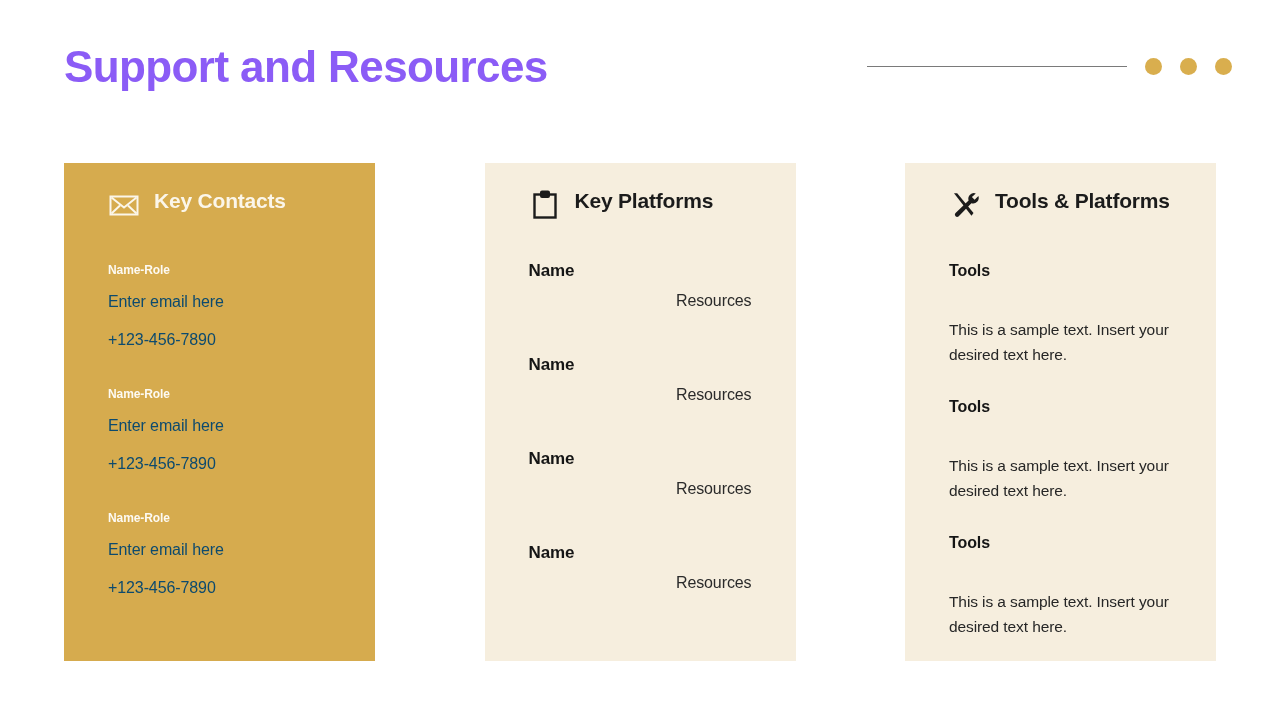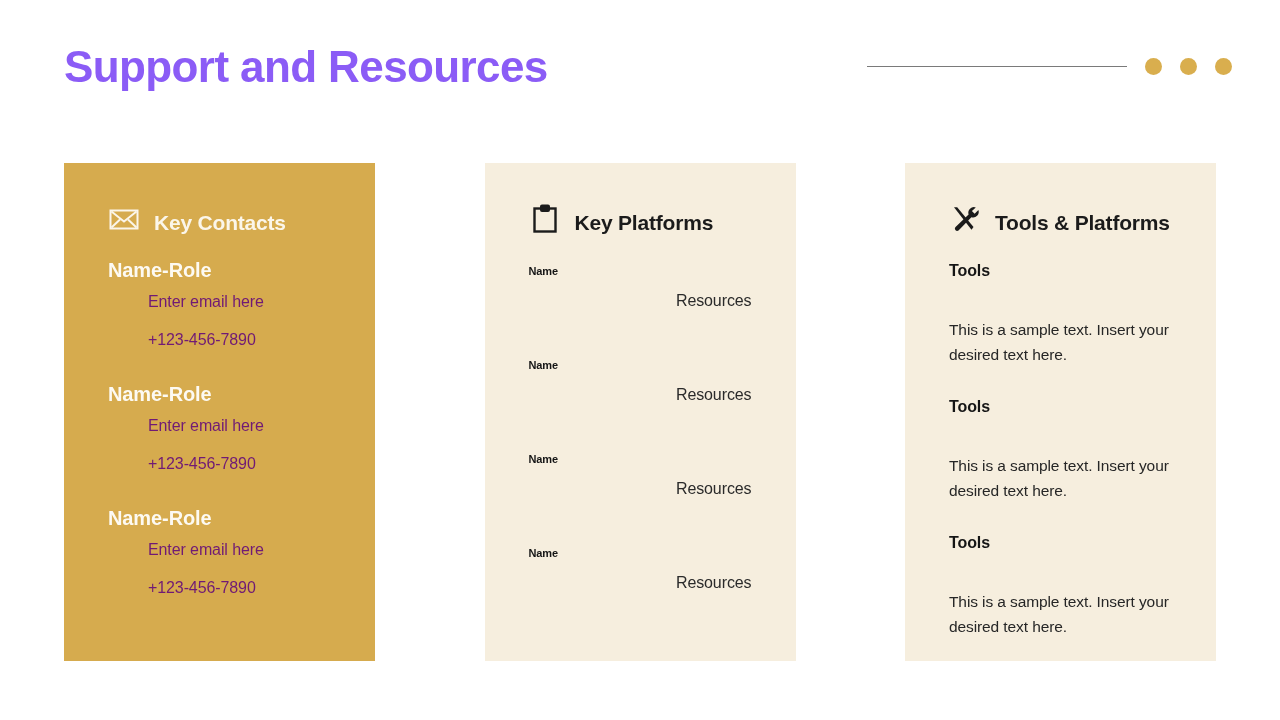--- a/index.html
+++ b/index.html
@@ -87,21 +87,21 @@
   .card--gold {
     background: #D6AB4E;
   }
 
   .card--cream {
     background: #F6EEDE;
   }
 
   .card-head {
     display: flex;
-    align-items: flex-end;
+    align-items: flex-start;
     gap: 14px;
     height: 46px;
     margin-bottom: 22px;
   }
 
   .card-icon {
     display: flex;
     align-items: center;
     justify-content: center;
     width: 32px;
@@ -127,44 +127,44 @@
     flex-direction: column;
   }
 
   .block { margin-bottom: 0; }
 
   
   .card--gold .block { margin-bottom: 22px; }
   .card--gold .block:last-child { margin-bottom: 0; }
 
   .block-heading {
-    font-size: 20px;
+    font-size: 12px;
     font-weight: 700;
     line-height: 26px;
     letter-spacing: -0.1px;
   }
 
   .card--gold .block-heading { color: #FDFAF3; }
   .card--cream .block-heading { color: #151515; }
 
   .block-line {
     font-size: 16px;
     font-weight: 400;
     line-height: 38px;
     letter-spacing: -0.1px;
   }
 
-  .card--gold .block-line { color: #701a75; margin-left: 40px; }
+  .card--gold .block-line { color: #0c4a6e; }
 
   
   .card--resources .block { margin-bottom: 34px; }
   .card--resources .block:last-child { margin-bottom: 0; }
 
   .card--resources .block-heading {
-    font-size: 11px;
+    font-size: 17px;
     line-height: 28px;
   }
 
   .card--resources .block-line {
     font-size: 16px;
     line-height: 32px;
     color: #2A2A2A;
     text-align: right;
   }
 

